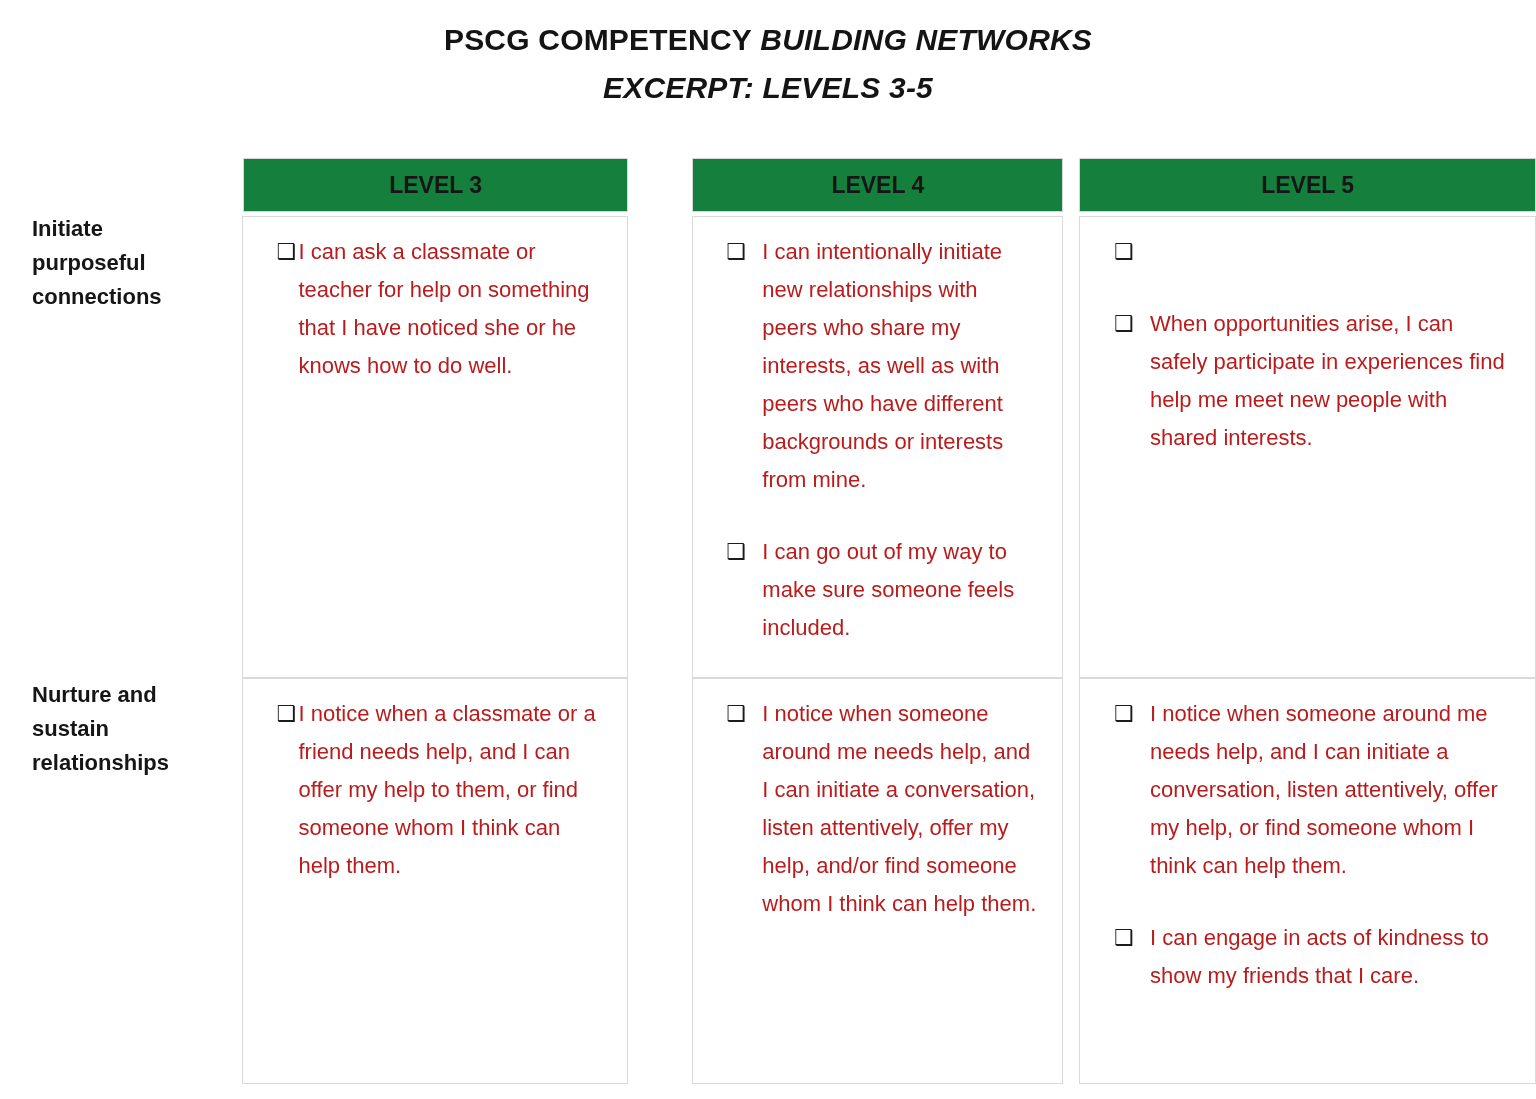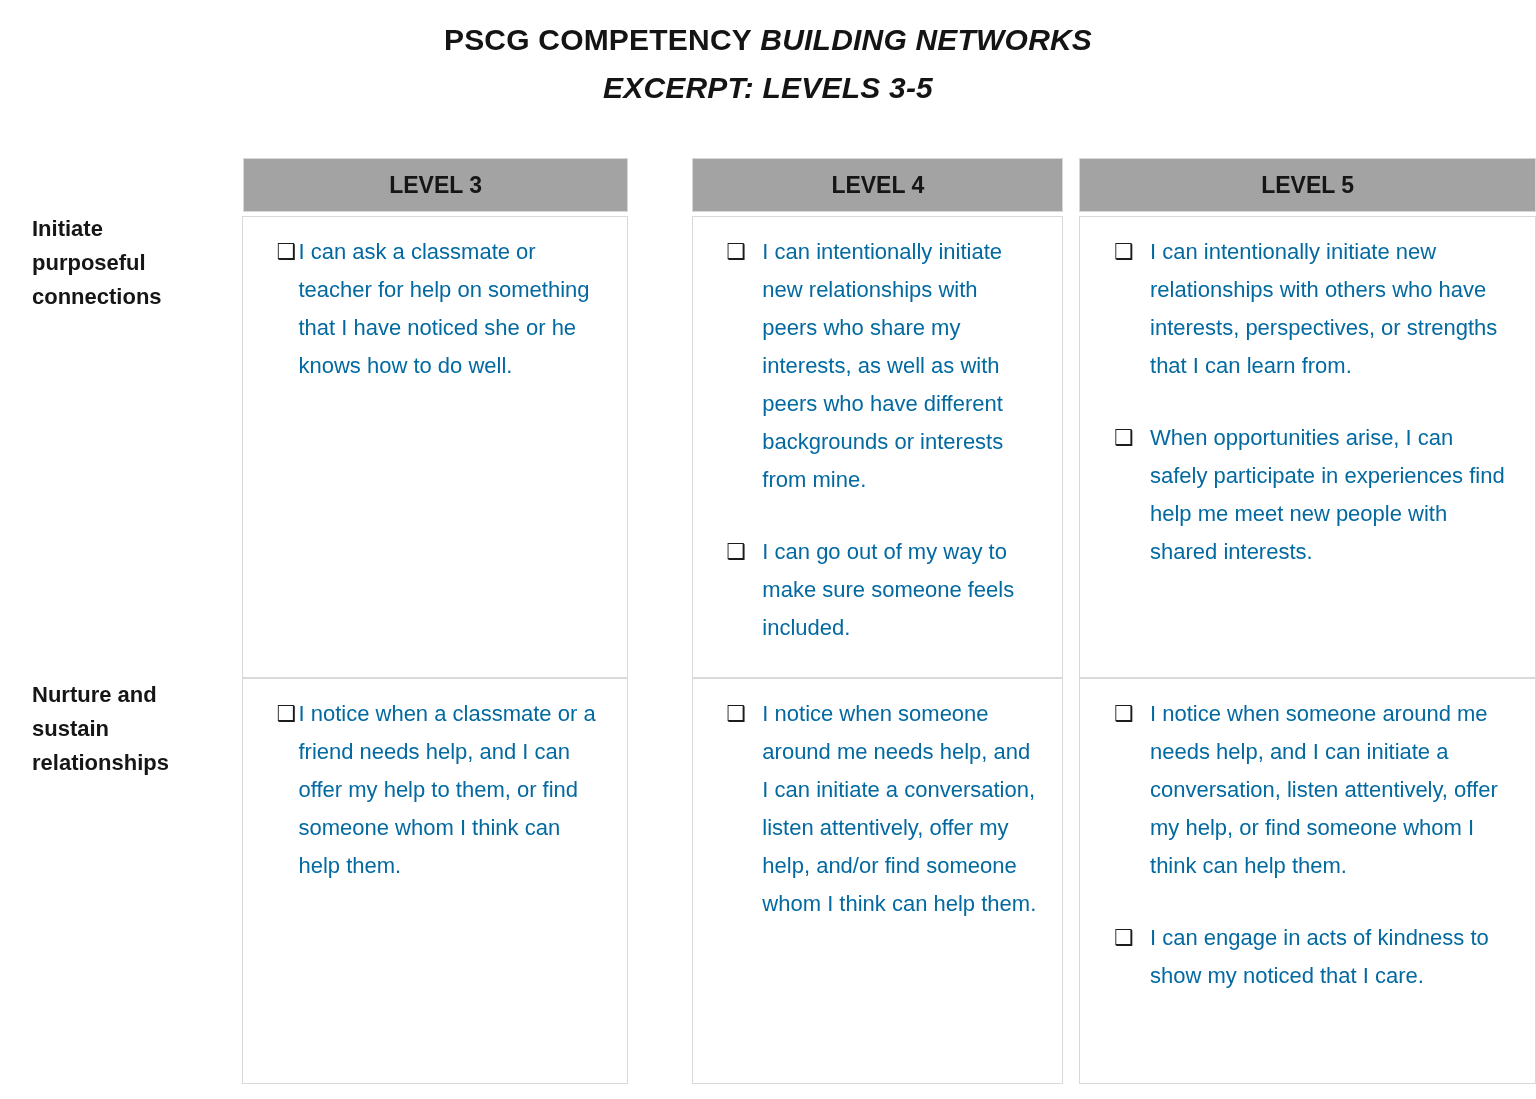--- a/index.html
+++ b/index.html
@@ -50,21 +50,21 @@
   .t-row {
     display: flex;
     align-items: stretch;
   }
   .col-label { width: 205px; margin-right: 18px; }
   .col-l3    { width: 405px; margin-right: 20px; }
   .col-l4    { width: 390px; margin-right: 16px; margin-left: 44px; }
   .col-l5    { width: 480px; }
 
   .header-cell {
-    background: #a3a3a3;
+    background: #15803d;
     height: 54px;
     display: flex;
     align-items: center;
     justify-content: center;
     font-weight: bold;
     font-size: 23px;
     color: #161616;
     border: 1px solid #d7d7d7;
     box-sizing: border-box;
   }
@@ -104,21 +104,21 @@
     font-family: "DejaVu Sans", sans-serif;
     font-size: 22px;
     line-height: 38px;
     flex: 0 0 auto;
     margin-right: 16px;
     color: #1c1c1c;
   }
   .tight .checkbox { margin-right: 2px; }
   .item-text {
     flex: 1 1 auto;
-    color: #0369a1;
+    color: #b91c1c;
   }
 </style>
 </head>
 <body>
 
 <div class="page">
 
   <header class="titles">
     <h1 class="title"><span>PSCG COMPETENCY</span><span class="title-emphasis">BUILDING NETWORKS</span></h1>
     <h2 class="subtitle">EXCERPT: LEVELS 3-5</h2>
@@ -152,21 +152,20 @@
         </div>
         <div class="item">
           <span class="checkbox">❑</span>
           <span class="item-text">I can go out of my way to make sure someone feels included.</span>
         </div>
       </div>
 
       <div class="col-l5 cell">
         <div class="item">
           <span class="checkbox">❑</span>
-          <span class="item-text">I can intentionally initiate new relationships with others who have interests, perspectives, or strengths that I can learn from.</span>
         </div>
         <div class="item">
           <span class="checkbox">❑</span>
           <span class="item-text">When opportunities arise, I can safely participate in experiences find help me meet new people with shared interests.</span>
         </div>
       </div>
     </div>
 
     <div class="t-row body-row row-2">
       <div class="col-label label-cell">
@@ -187,19 +186,19 @@
         </div>
       </div>
 
       <div class="col-l5 cell">
         <div class="item">
           <span class="checkbox">❑</span>
           <span class="item-text">I notice when someone around me needs help, and I can initiate a conversation, listen attentively, offer my help, or find someone whom I think can help them.</span>
         </div>
         <div class="item">
           <span class="checkbox">❑</span>
-          <span class="item-text">I can engage in acts of kindness to show my noticed that I care.</span>
+          <span class="item-text">I can engage in acts of kindness to show my friends that I care.</span>
         </div>
       </div>
     </div>
 
   </div>
 </div>
 
 </body></html>

